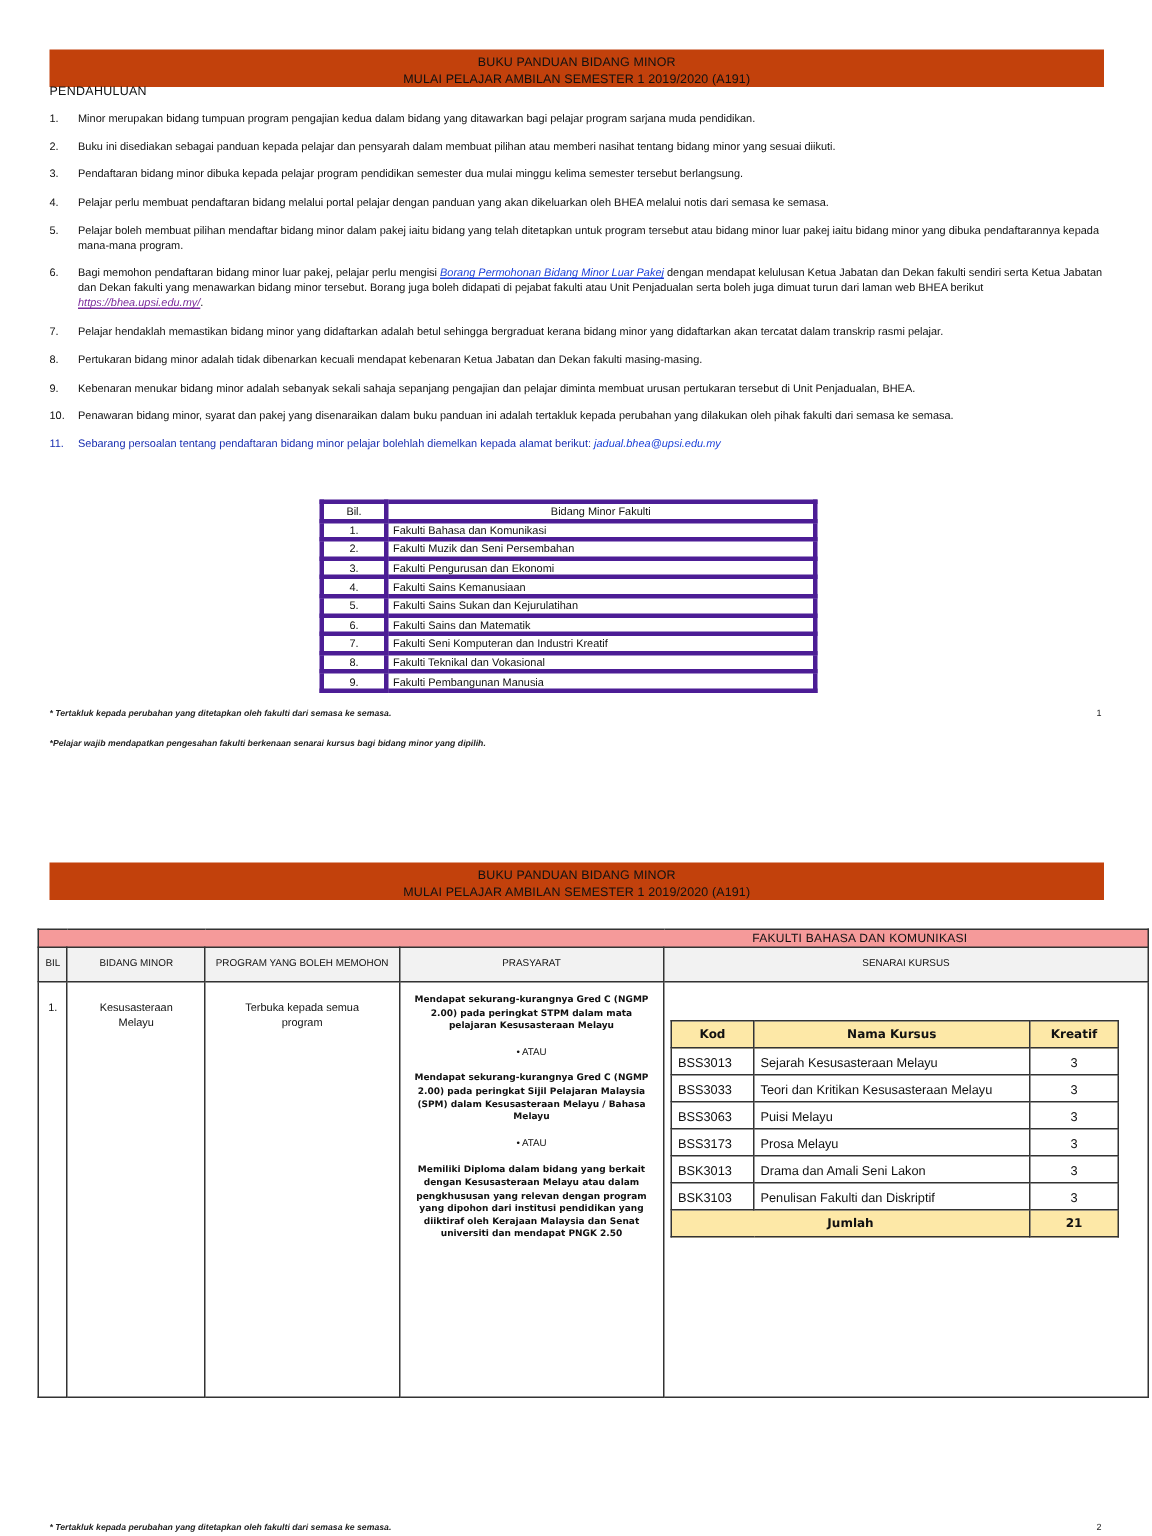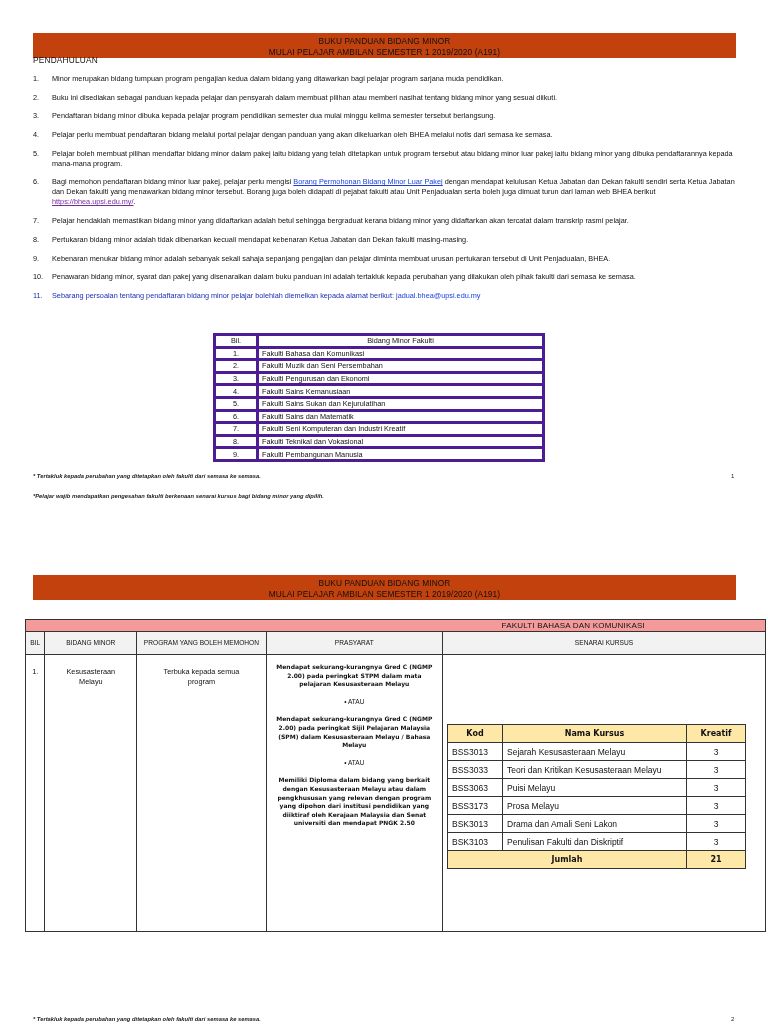--- a/index.html
+++ b/index.html
@@ -4,39 +4,39 @@
 <style>
   html, body { margin:0; padding:0; background:#ffffff; }
   body { width:768px; height:1024px; position:relative; overflow:hidden; font-family:"Liberation Sans", sans-serif; color:#111; }
   .page-header { position:absolute; left:33px; width:703px; background:#c2410c; text-align:center; font-size:8.3px; line-height:10.5px; padding:3px 0 1px 0; color:#111; letter-spacing:0.1px; }
   .section-title { position:absolute; left:33px; top:55px; font-size:8.3px; letter-spacing:0.2px; }
   .intro-list { position:absolute; left:33px; top:74px; width:710px; font-size:7.3px; line-height:10px; }
   .intro-item { display:flex; margin-bottom:8.7px; }
   .intro-item .num { width:19px; flex:none; }
   .intro-item .txt { flex:1; padding-right:6px; }
   .intro-item.blue { color:#1a2fb0; }
-  .link { color:#1a3fd8; text-decoration:underline; }
+  .link { color:#1a3fd8; text-decoration:underline;font-style:italic; }
   .link.visited { color:#7a2a9a; }
   .fac-table { position:absolute; left:213px; top:333px; border-collapse:collapse; font-size:7.3px; }
   .fac-table td, .fac-table th { border:3px solid #4c1d95; padding:0 3px; height:9.6px; line-height:9px; font-weight:normal; }
   .fac-table .c-num { width:34px; text-align:center; }
   .fac-table .c-name { width:277px; text-align:left; }
   .fac-table th.c-name { text-align:center; }
   .footnote { position:absolute; left:33px; font-size:5.8px; font-style:italic; font-weight:bold; color:#222; }
   .page-num { position:absolute; left:731px; font-size:6px; color:#222; }
   .main-table { position:absolute; left:25px; top:619px; width:741px; height:313px; border-collapse:collapse; font-size:7px; }
   .main-table td, .main-table th { border:1px solid #333; vertical-align:top; }
   .main-table .fac-band { background:#f59a9a; text-align:right; font-weight:normal; font-size:8px; height:11px; padding:0 120px 0 0; vertical-align:middle; letter-spacing:0.2px; }
   .main-table .hdr { background:#f2f2f2; font-weight:normal; text-align:center; vertical-align:middle; height:20px; font-size:6.6px; line-height:8px; }
   .main-table .cell-text { text-align:center; padding:12px 4px 0 4px; font-size:7.3px; line-height:10px; }
   .prereq { text-align:center; padding:8px 6px 0 6px; font-size:6px; font-weight:bold; line-height:8.6px; font-family:"DejaVu Sans", sans-serif; }
   .prereq p { margin:0 0 9px 0; }
   .prereq .atau { font-weight:normal; font-family:"Liberation Sans", sans-serif; font-size:6.5px; }
   .course-wrap { padding:24px 18px 0 3px; }
-  .course-table { border-collapse:collapse; width:299px; font-size:8.5px; font-family:"Liberation Sans", sans-serif;margin-top:44px; }
+  .course-table { border-collapse:collapse; width:299px; font-size:8.5px; font-family:"Liberation Sans", sans-serif; }
   .course-table td, .course-table th { border:1px solid #333; height:17px; padding:0 4px; vertical-align:middle; }
   .course-table th { background:#fde8a7; font-weight:bold; font-family:"DejaVu Sans", sans-serif; font-size:8px; }
   .course-table .total td { background:#fde8a7; font-weight:bold; font-family:"DejaVu Sans", sans-serif; font-size:8px; text-align:center; }
   .course-table .kod { width:46px; }
   .course-table .kredit { width:50px; text-align:center; }
 </style>
 </head>
 <body>
 
 <div class="page-header" style="top:33px;">

